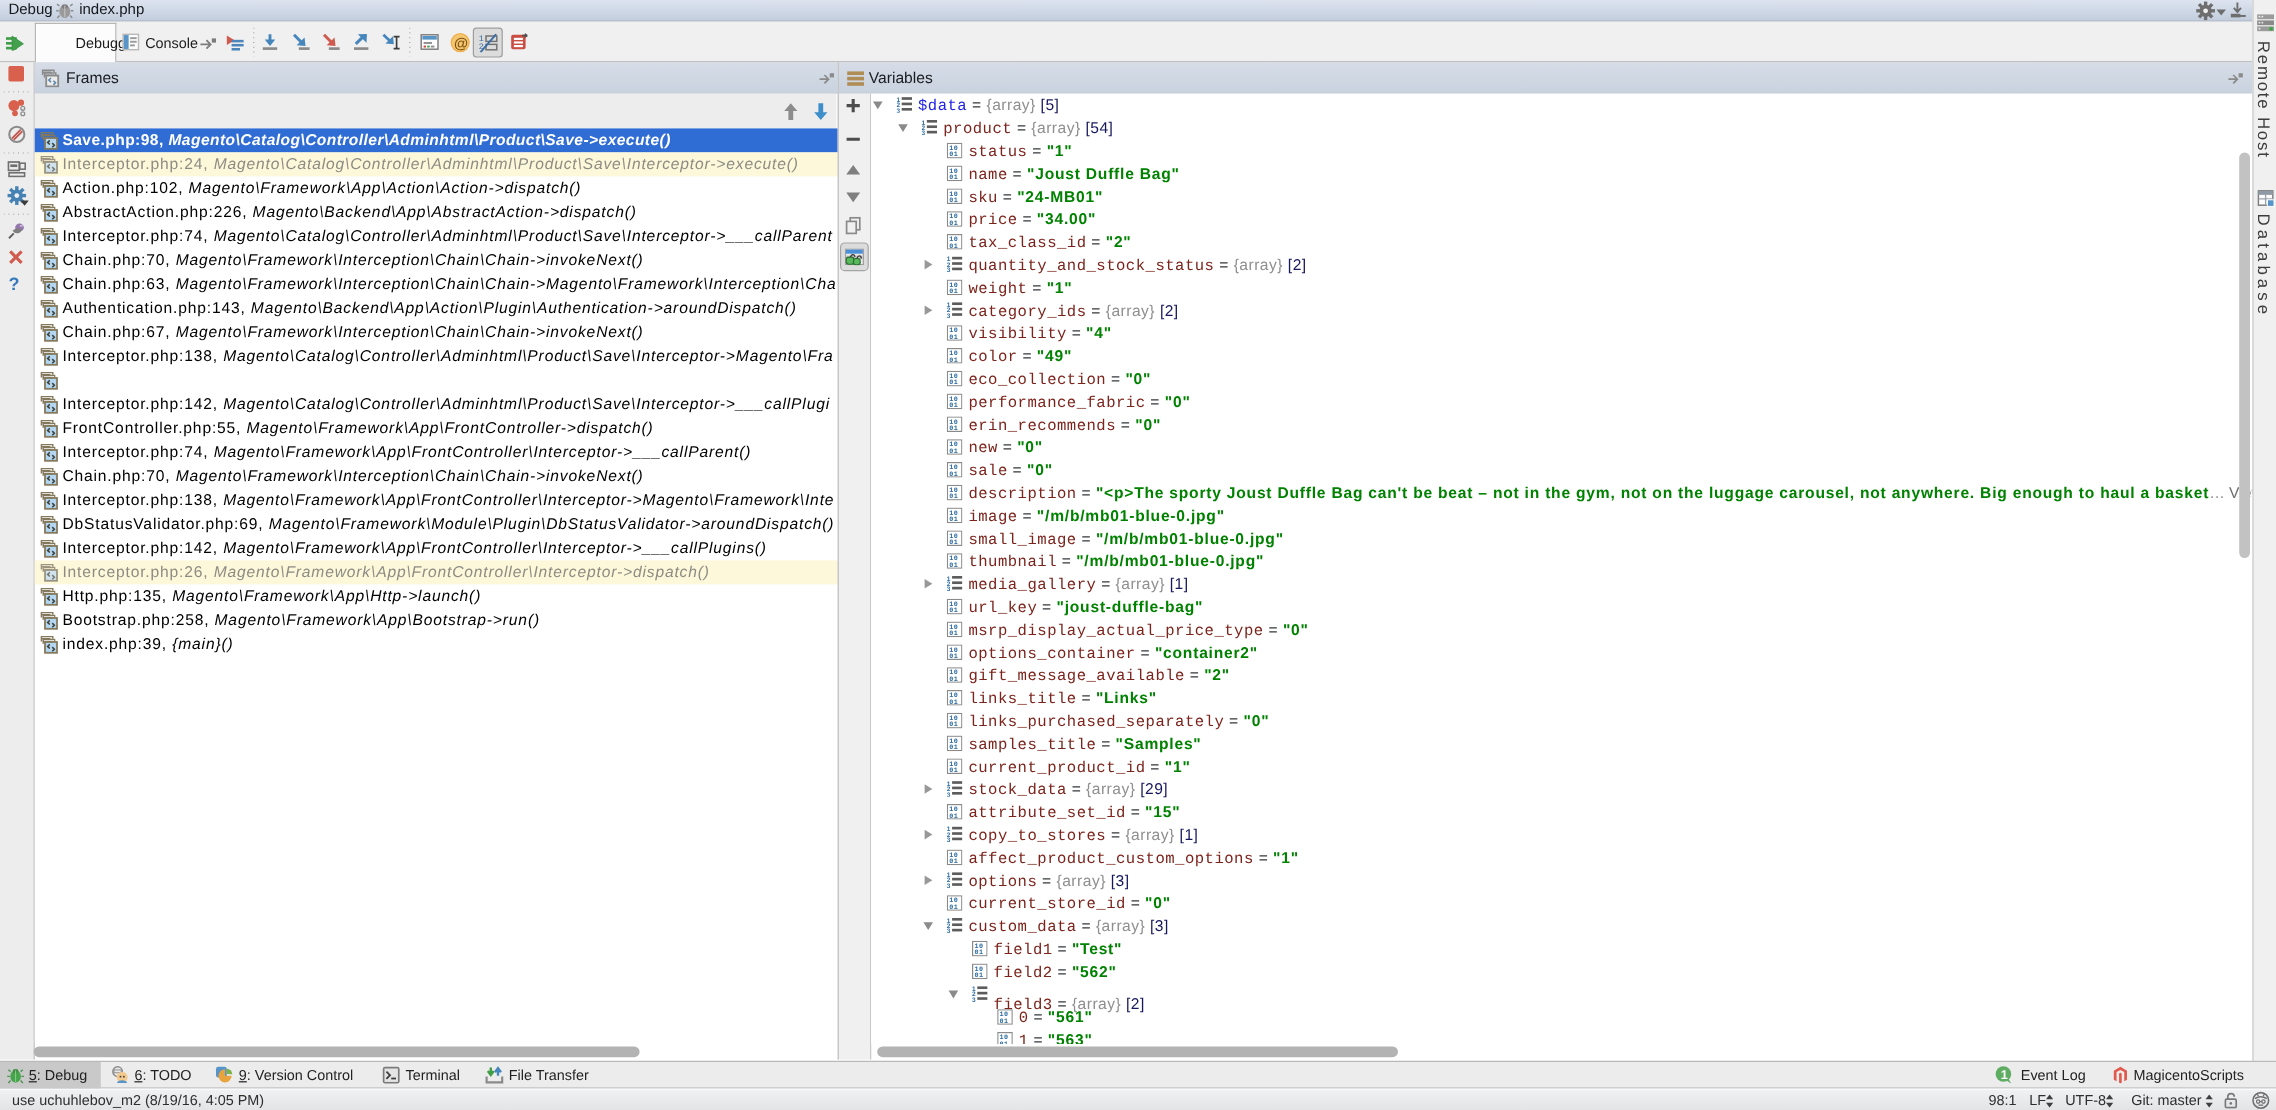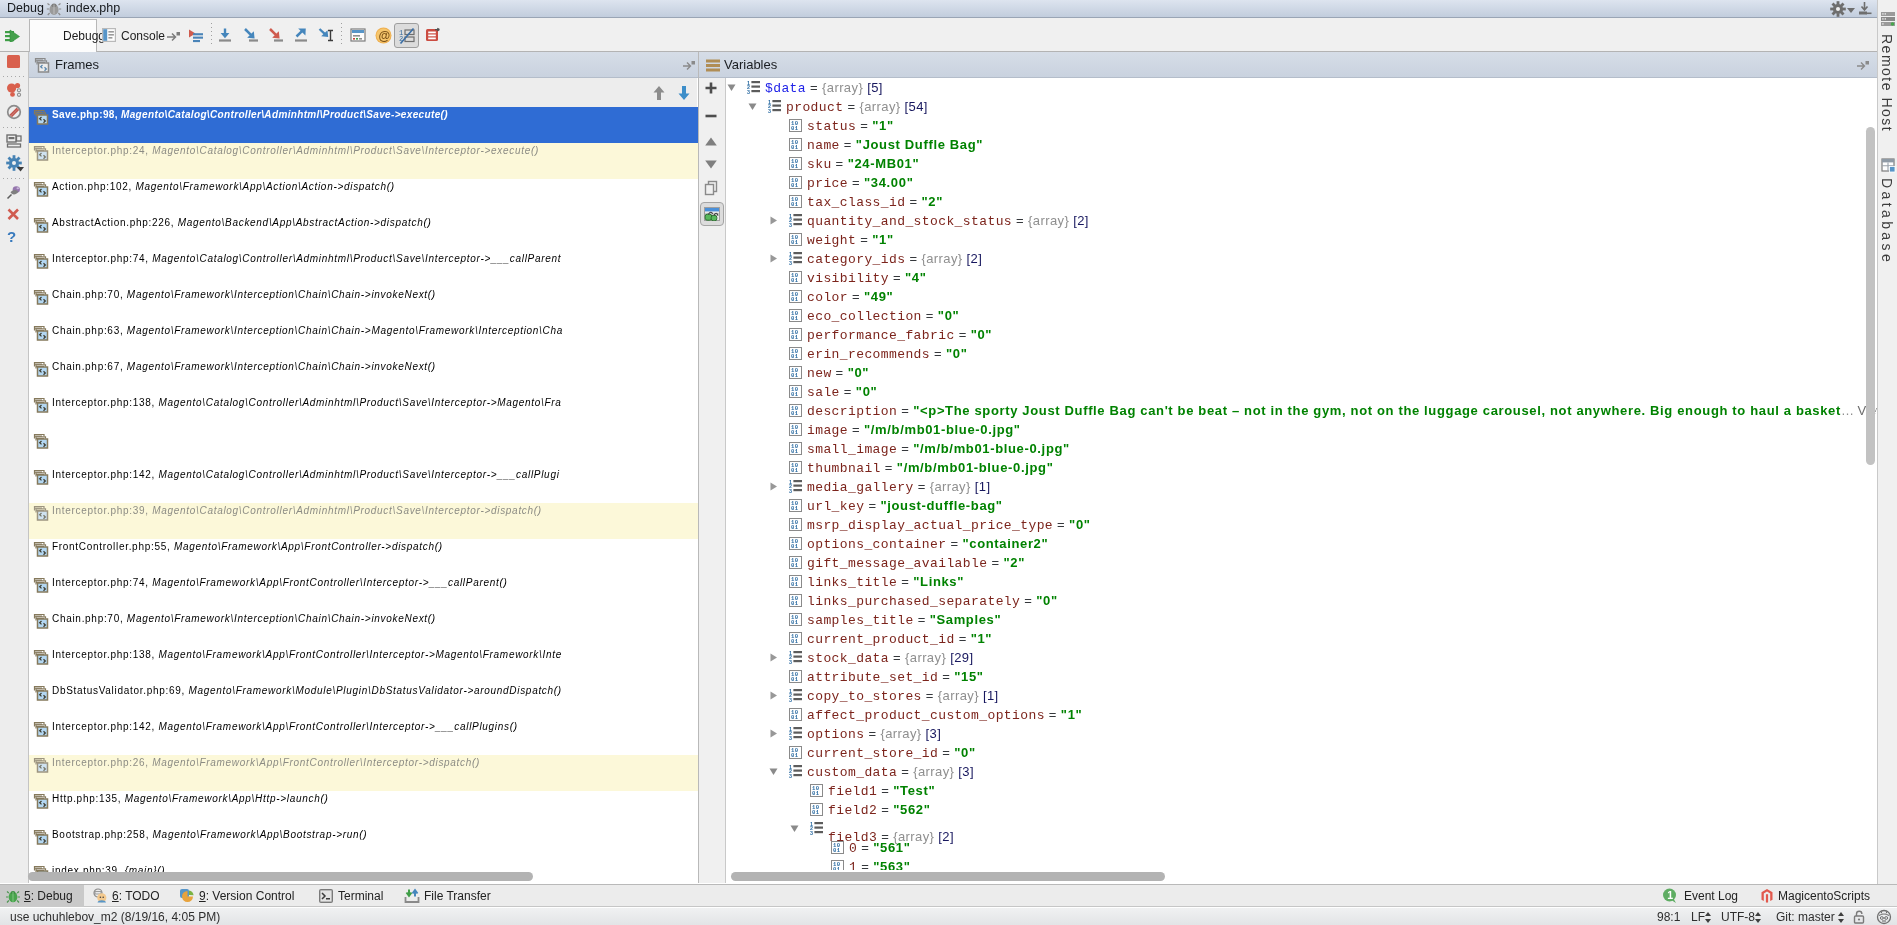--- a/index.html
+++ b/index.html
@@ -19,21 +19,21 @@
 
 .phead { height:26px; background:linear-gradient(#d6dde7,#c9d2df); border-bottom:1px solid #b4bdca;
   font-size:13px; color:#1a1d21; }
 
 #lstrip { left:0; top:52px; width:29px; height:831px; background:#ededed; border-right:1px solid #c4c4c4; }
 .hdot { position:absolute; left:3px; width:22px; height:1px;
   background-image:linear-gradient(90deg,#a8a8a8 1px, transparent 1px); background-size:4px 1px; }
 
 #fpanel { left:29px; top:78px; width:669px; height:805px; background:#fff; }
 #fbar { left:29px; top:78px; width:668px; height:29px; background:#ededed; }
-.frow { position:relative; height:36px; white-space:nowrap; overflow:hidden; font-size:10px; letter-spacing:0.7px; }
+.frow { position:relative; height:20px; white-space:nowrap; overflow:hidden; font-size:13px; letter-spacing:0.7px; }
 .frow .ftxt { position:absolute; left:23px; top:2px; }
 .frow.sel { background:#2f6cd4; color:#fff; letter-spacing:0.35px; }
 .frow.sel .fn { font-weight:bold; }
 .frow.sel .cls { font-weight:bold; }
 .frow.yel { background:#fcf8d9; color:#8c8c84; }
 .fn { color:inherit; }
 .cls { font-style:italic; }
 
 #vstrip { left:699px; top:78px; width:27px; height:805px; background:#f0f0f0; border-right:1px solid #c9c9c9; }
 
@@ -312,20 +312,29 @@
       </svg>
       <span class="ftxt"><span class="fn">Chain.php:63,</span> <span class="cls">Magento\Framework\Interception\Chain\Chain-&gt;Magento\Framework\Interception\Cha</span></span>
     </div>
 <div class="frow ">
       <svg class="abs" style="left:4px;top:2px;" width="16" height="16" viewBox="0 0 16 16">
         <path d="M1.5 5.5 L1.5 1.5 L11 1.5 L11 3.2 M1.5 3.2 L9 3.2" fill="none" stroke="#85795c" stroke-width="1.2"></path>
         <path d="M3 7.5 L3 3.8 L12.5 3.8 L12.5 5.5 M3 5.6 L11 5.6" fill="none" stroke="#85795c" stroke-width="1.2"></path>
         <rect x="4.5" y="6" width="10" height="9" fill="#b3d7f2" stroke="#85795c" stroke-width="1.5"></rect>
         <path d="M8.5 8 L6.7 9.7 L8.5 11.4 M10.5 10.3 L12.3 12 L10.5 13.7" stroke="#3f4035" stroke-width="1.3" fill="none"></path>
       </svg>
+      <span class="ftxt"><span class="fn">Authentication.php:143,</span> <span class="cls">Magento\Backend\App\Action\Plugin\Authentication-&gt;aroundDispatch()</span></span>
+    </div>
+<div class="frow ">
+      <svg class="abs" style="left:4px;top:2px;" width="16" height="16" viewBox="0 0 16 16">
+        <path d="M1.5 5.5 L1.5 1.5 L11 1.5 L11 3.2 M1.5 3.2 L9 3.2" fill="none" stroke="#85795c" stroke-width="1.2"></path>
+        <path d="M3 7.5 L3 3.8 L12.5 3.8 L12.5 5.5 M3 5.6 L11 5.6" fill="none" stroke="#85795c" stroke-width="1.2"></path>
+        <rect x="4.5" y="6" width="10" height="9" fill="#b3d7f2" stroke="#85795c" stroke-width="1.5"></rect>
+        <path d="M8.5 8 L6.7 9.7 L8.5 11.4 M10.5 10.3 L12.3 12 L10.5 13.7" stroke="#3f4035" stroke-width="1.3" fill="none"></path>
+      </svg>
       <span class="ftxt"><span class="fn">Chain.php:67,</span> <span class="cls">Magento\Framework\Interception\Chain\Chain-&gt;invokeNext()</span></span>
     </div>
 <div class="frow ">
       <svg class="abs" style="left:4px;top:2px;" width="16" height="16" viewBox="0 0 16 16">
         <path d="M1.5 5.5 L1.5 1.5 L11 1.5 L11 3.2 M1.5 3.2 L9 3.2" fill="none" stroke="#85795c" stroke-width="1.2"></path>
         <path d="M3 7.5 L3 3.8 L12.5 3.8 L12.5 5.5 M3 5.6 L11 5.6" fill="none" stroke="#85795c" stroke-width="1.2"></path>
         <rect x="4.5" y="6" width="10" height="9" fill="#b3d7f2" stroke="#85795c" stroke-width="1.5"></rect>
         <path d="M8.5 8 L6.7 9.7 L8.5 11.4 M10.5 10.3 L12.3 12 L10.5 13.7" stroke="#3f4035" stroke-width="1.3" fill="none"></path>
       </svg>
       <span class="ftxt"><span class="fn">Interceptor.php:138,</span> <span class="cls">Magento\Catalog\Controller\Adminhtml\Product\Save\Interceptor-&gt;Magento\Fra</span></span>
@@ -339,29 +348,20 @@
       </svg>
     </div>
 <div class="frow ">
       <svg class="abs" style="left:4px;top:2px;" width="16" height="16" viewBox="0 0 16 16">
         <path d="M1.5 5.5 L1.5 1.5 L11 1.5 L11 3.2 M1.5 3.2 L9 3.2" fill="none" stroke="#85795c" stroke-width="1.2"></path>
         <path d="M3 7.5 L3 3.8 L12.5 3.8 L12.5 5.5 M3 5.6 L11 5.6" fill="none" stroke="#85795c" stroke-width="1.2"></path>
         <rect x="4.5" y="6" width="10" height="9" fill="#b3d7f2" stroke="#85795c" stroke-width="1.5"></rect>
         <path d="M8.5 8 L6.7 9.7 L8.5 11.4 M10.5 10.3 L12.3 12 L10.5 13.7" stroke="#3f4035" stroke-width="1.3" fill="none"></path>
       </svg>
       <span class="ftxt"><span class="fn">Interceptor.php:142,</span> <span class="cls">Magento\Catalog\Controller\Adminhtml\Product\Save\Interceptor-&gt;___callPlugi</span></span>
-    </div>
-<div class="frow yel">
-      <svg class="abs" style="left:4px;top:2px;" width="16" height="16" viewBox="0 0 16 16">
-        <path d="M1.5 5.5 L1.5 1.5 L11 1.5 L11 3.2 M1.5 3.2 L9 3.2" fill="none" stroke="#9c9480" stroke-width="1.2"></path>
-        <path d="M3 7.5 L3 3.8 L12.5 3.8 L12.5 5.5 M3 5.6 L11 5.6" fill="none" stroke="#9c9480" stroke-width="1.2"></path>
-        <rect x="4.5" y="6" width="10" height="9" fill="#cfe2f0" stroke="#9c9480" stroke-width="1.5"></rect>
-        <path d="M8.5 8 L6.7 9.7 L8.5 11.4 M10.5 10.3 L12.3 12 L10.5 13.7" stroke="#77786a" stroke-width="1.3" fill="none"></path>
-      </svg>
-      <span class="ftxt"><span class="fn">Interceptor.php:39,</span> <span class="cls">Magento\Catalog\Controller\Adminhtml\Product\Save\Interceptor-&gt;dispatch()</span></span>
     </div>
 <div class="frow ">
       <svg class="abs" style="left:4px;top:2px;" width="16" height="16" viewBox="0 0 16 16">
         <path d="M1.5 5.5 L1.5 1.5 L11 1.5 L11 3.2 M1.5 3.2 L9 3.2" fill="none" stroke="#85795c" stroke-width="1.2"></path>
         <path d="M3 7.5 L3 3.8 L12.5 3.8 L12.5 5.5 M3 5.6 L11 5.6" fill="none" stroke="#85795c" stroke-width="1.2"></path>
         <rect x="4.5" y="6" width="10" height="9" fill="#b3d7f2" stroke="#85795c" stroke-width="1.5"></rect>
         <path d="M8.5 8 L6.7 9.7 L8.5 11.4 M10.5 10.3 L12.3 12 L10.5 13.7" stroke="#3f4035" stroke-width="1.3" fill="none"></path>
       </svg>
       <span class="ftxt"><span class="fn">FrontController.php:55,</span> <span class="cls">Magento\Framework\App\FrontController-&gt;dispatch()</span></span>
     </div>

